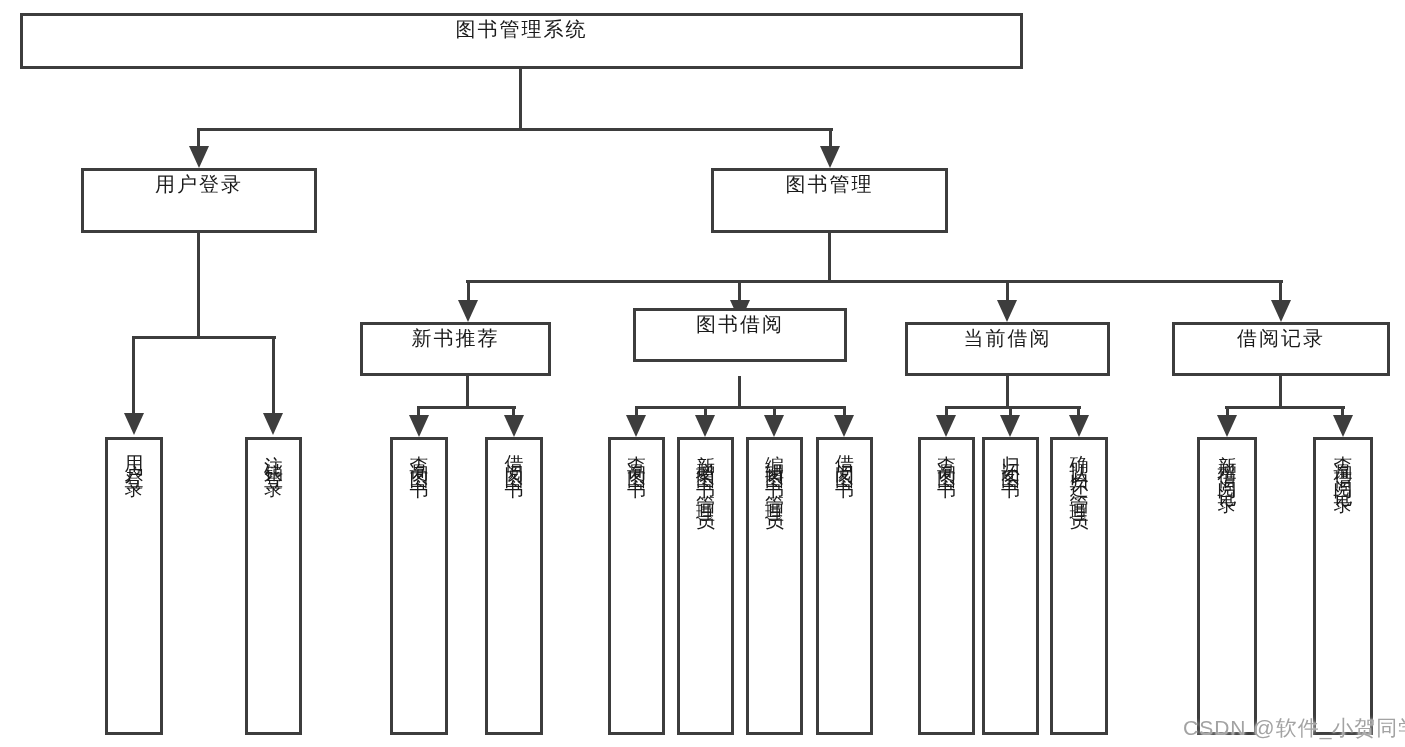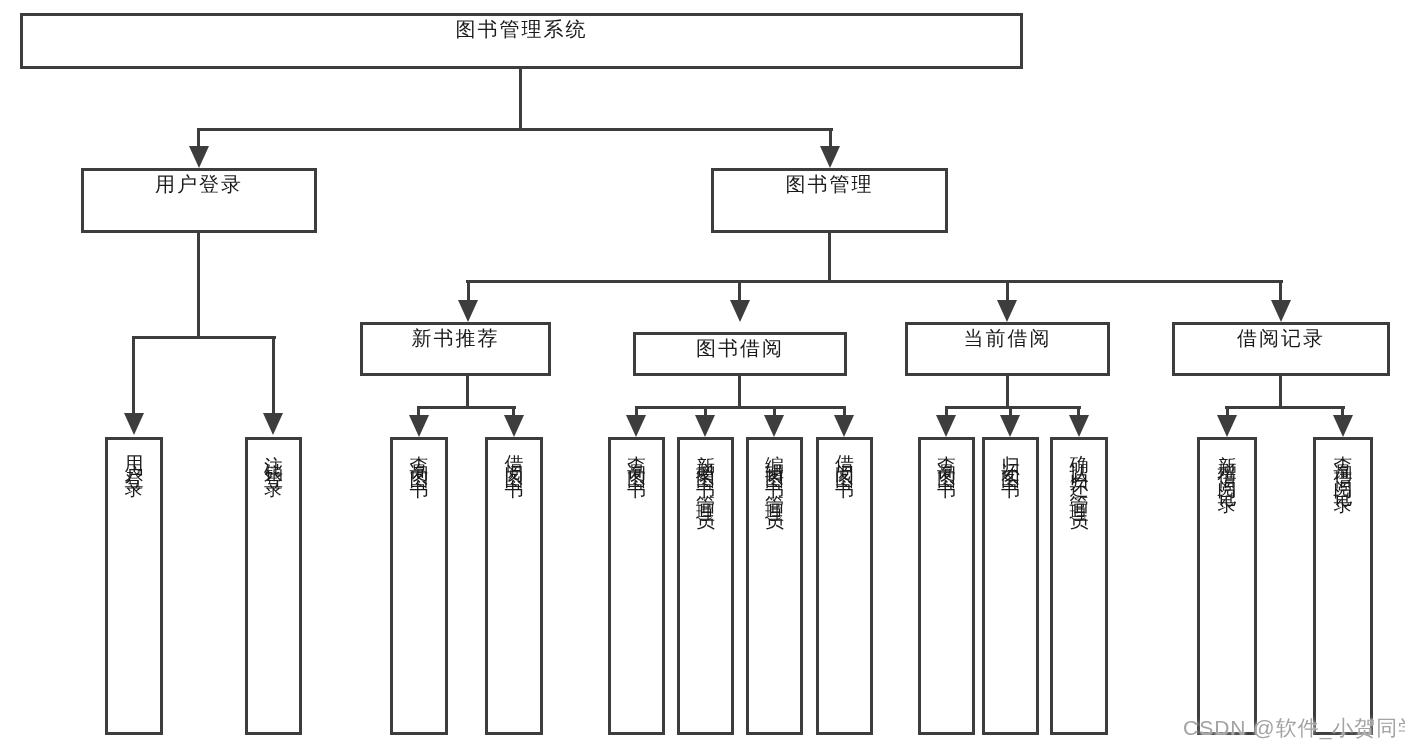--- a/index.html
+++ b/index.html
@@ -59,21 +59,21 @@
   <div class="line" style="left:738px;top:280px;width:3px;height:22px"></div>
   <div class="arrow" style="left:730px;top:300px"></div>
   <div class="line" style="left:1006px;top:280px;width:3px;height:22px"></div>
   <div class="arrow" style="left:997px;top:300px"></div>
   <div class="line" style="left:1279px;top:280px;width:3px;height:22px"></div>
   <div class="arrow" style="left:1271px;top:300px"></div>
 
   <div class="box h" style="left:360px;top:322px;width:191px;height:54px">
     <span class="lbl">新书推荐</span>
   </div>
-  <div class="box h" style="left:633px;top:332px;width:214px;height:44px">
+  <div class="box h" style="left:633px;top:308px;width:214px;height:54px">
     <span class="lbl">图书借阅</span>
   </div>
   <div class="box h" style="left:905px;top:322px;width:205px;height:54px">
     <span class="lbl">当前借阅</span>
   </div>
   <div class="box h" style="left:1172px;top:322px;width:218px;height:54px">
     <span class="lbl">借阅记录</span>
   </div>
 
   <div class="line" style="left:466px;top:376px;width:3px;height:33px"></div>

